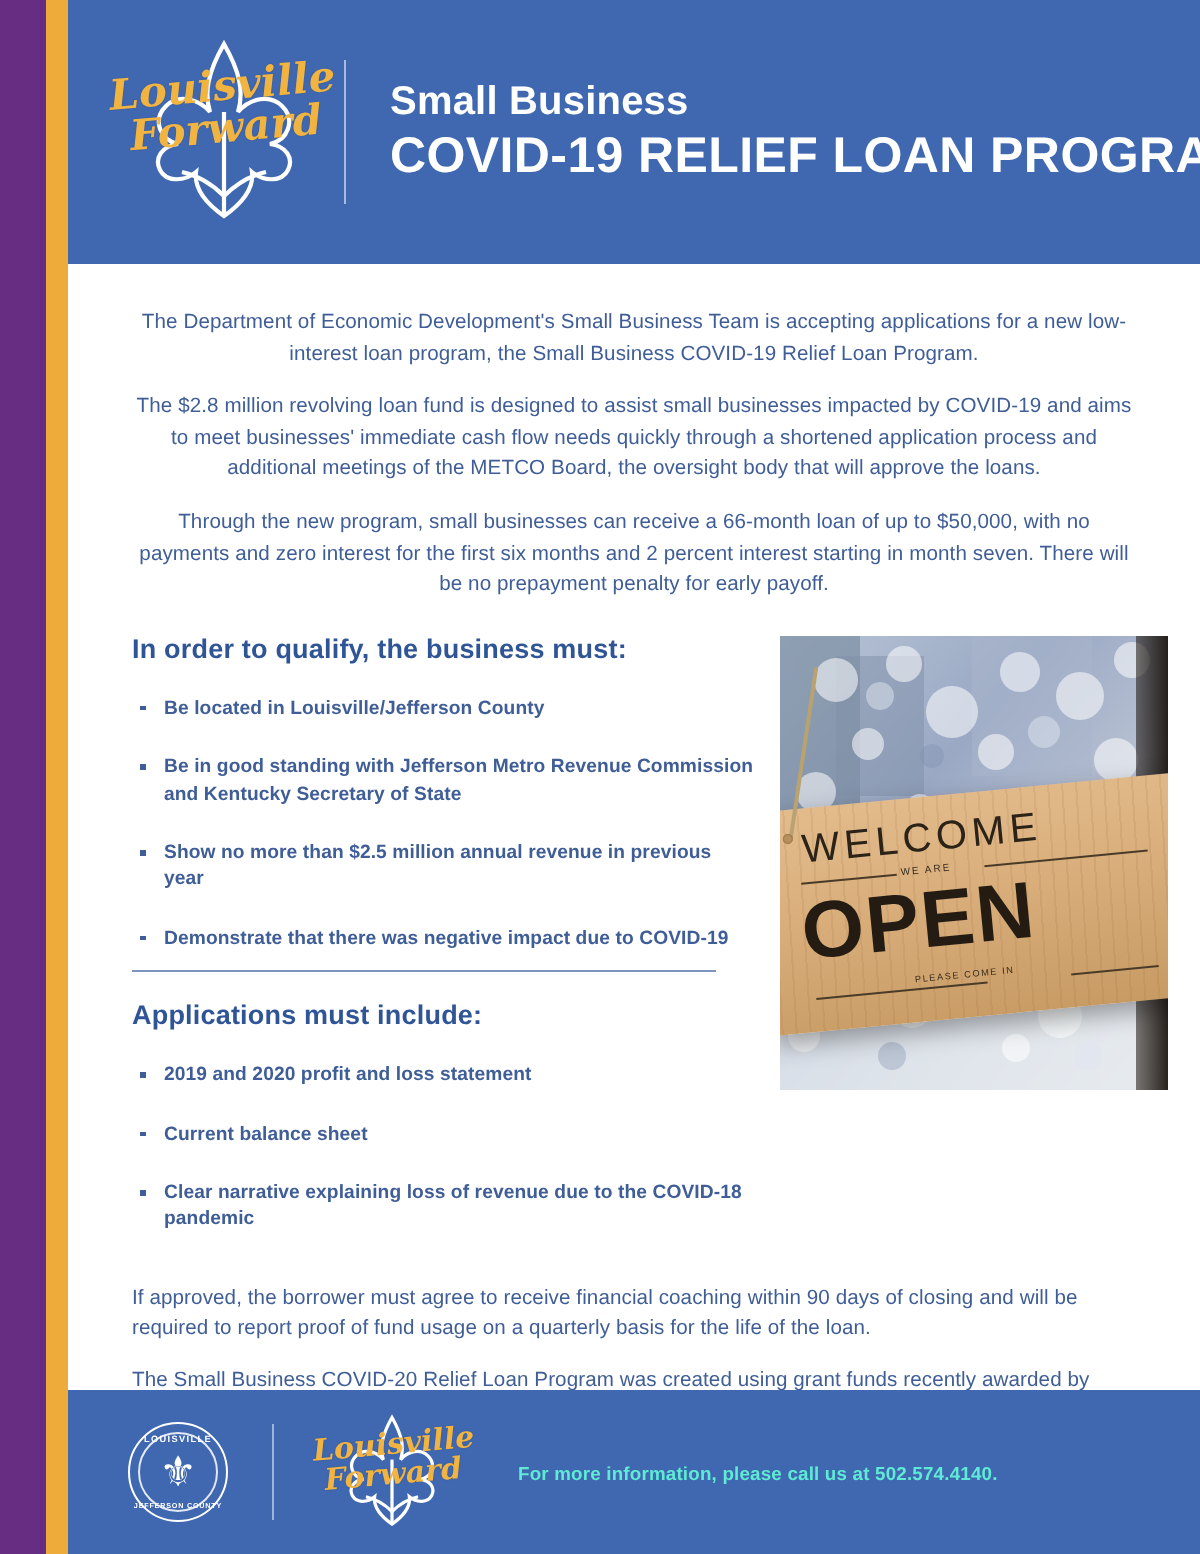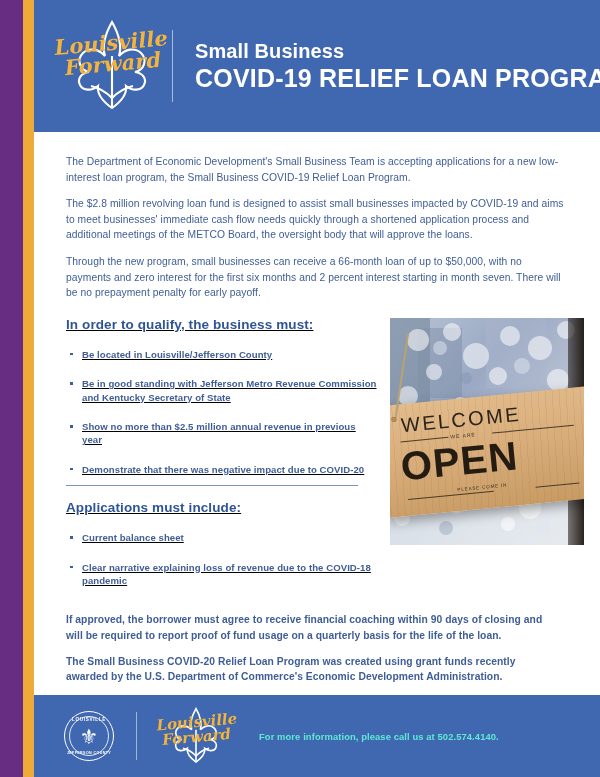--- a/index.html
+++ b/index.html
@@ -40,30 +40,30 @@
     color:#F2B441; font-family:"DejaVu Serif", serif; font-style:italic; font-weight:bold;
     font-size:21px; line-height:21px; text-align:center;
     text-shadow:0 0 1px rgba(0,0,0,.15);
     transform:rotate(-5deg);
   }
   .lf-script span{ display:block; }
 
   
   .content{ position:absolute; left:34px; top:132px; width:566px; height:563px; background:#ffffff; }
 
-  .intro{ padding:22px 32px 0 32px; }
+  .intro{ padding:22px 32px 0 32px;text-align:center; }
   .p{
     color:#3F5D96; font-size:10.3px; line-height:15.6px;
     margin-bottom:11px; letter-spacing:.05px;
   }
   .p:last-child{ margin-bottom:0; }
 
   
   .midsection{ display:flex; padding:16px 0 0 32px; }
-  .col-left{ width:312px; flex:none;text-decoration:underline; }
+  .col-left{ width:312px; flex:none; }
   .col-right{ flex:1; padding-left:12px; padding-top:1px; }
 
   .sec-title{
     color:#2F5596; font-size:13.5px; font-weight:bold;
     letter-spacing:.1px; margin-bottom:9px;
   }
   ul.bullets{ list-style:none; }
   ul.bullets li{
     position:relative; padding-left:16px; margin-bottom:9px;
     color:#3F5D96; font-size:9.6px; line-height:13.4px; font-weight:bold;
@@ -119,21 +119,21 @@
     position:absolute; left:16px; top:-72px; width:1.6px; height:86px;
     background:#b9a271; transform:rotate(14deg); transform-origin:bottom;
   }
   .nail{ position:absolute; left:13px; top:12px; width:5px; height:5px;
     border-radius:50%; background:#b8905e; box-shadow:inset 0 0 1px #6a4e2c; }
   .darkbar{ position:absolute; right:0; top:0; width:16px; height:227px;
     background:linear-gradient(90deg,rgba(30,22,16,.55),rgba(25,18,12,.92)); }
 
   
   .closing{ padding:16px 44px 0 32px; }
-  .closing .p{ margin-bottom:10px;font-weight:bold; }
+  .closing .p{ margin-bottom:10px; }
   .link{ color:#3F5D96; text-decoration:underline; }
 
   
   .footer{
     position:absolute; left:34px; top:695px; width:566px; height:82px;
     background:#4068B0; display:flex; align-items:center;
   }
   .seal{
     width:50px; height:50px; border-radius:50%;
     border:1.6px solid #ffffff; margin-left:30px; flex:none;
@@ -197,27 +197,28 @@
   </div>
 
   <div class="midsection">
     <div class="col-left">
 
       <div class="sec-title">In order to qualify, the business must:</div>
       <ul class="bullets">
         <li>Be located in Louisville/Jefferson County</li>
         <li>Be in good standing with Jefferson Metro Revenue Commission and Kentucky Secretary of State</li>
         <li>Show no more than $2.5 million annual revenue in previous year</li>
-        <li>Demonstrate that there was negative impact due to COVID-20</li>
+        <li>Demonstrate that there was negative impact due to COVID-19</li>
       </ul>
 
       <div class="divider"></div>
 
       <div class="sec-title">Applications must include:</div>
       <ul class="bullets">
+        <li>2019 and 2020 profit and loss statement</li>
         <li>Current balance sheet</li>
         <li>Clear narrative explaining loss of revenue due to the COVID-18 pandemic</li>
       </ul>
     </div>
 
     <div class="col-right">
       <div class="photo">
         <svg class="bokeh" width="194" height="227" viewBox="0 0 194 227" aria-hidden="true">
           <defs>
             <linearGradient id="bg" x1="0" y1="0" x2="1" y2="1">

